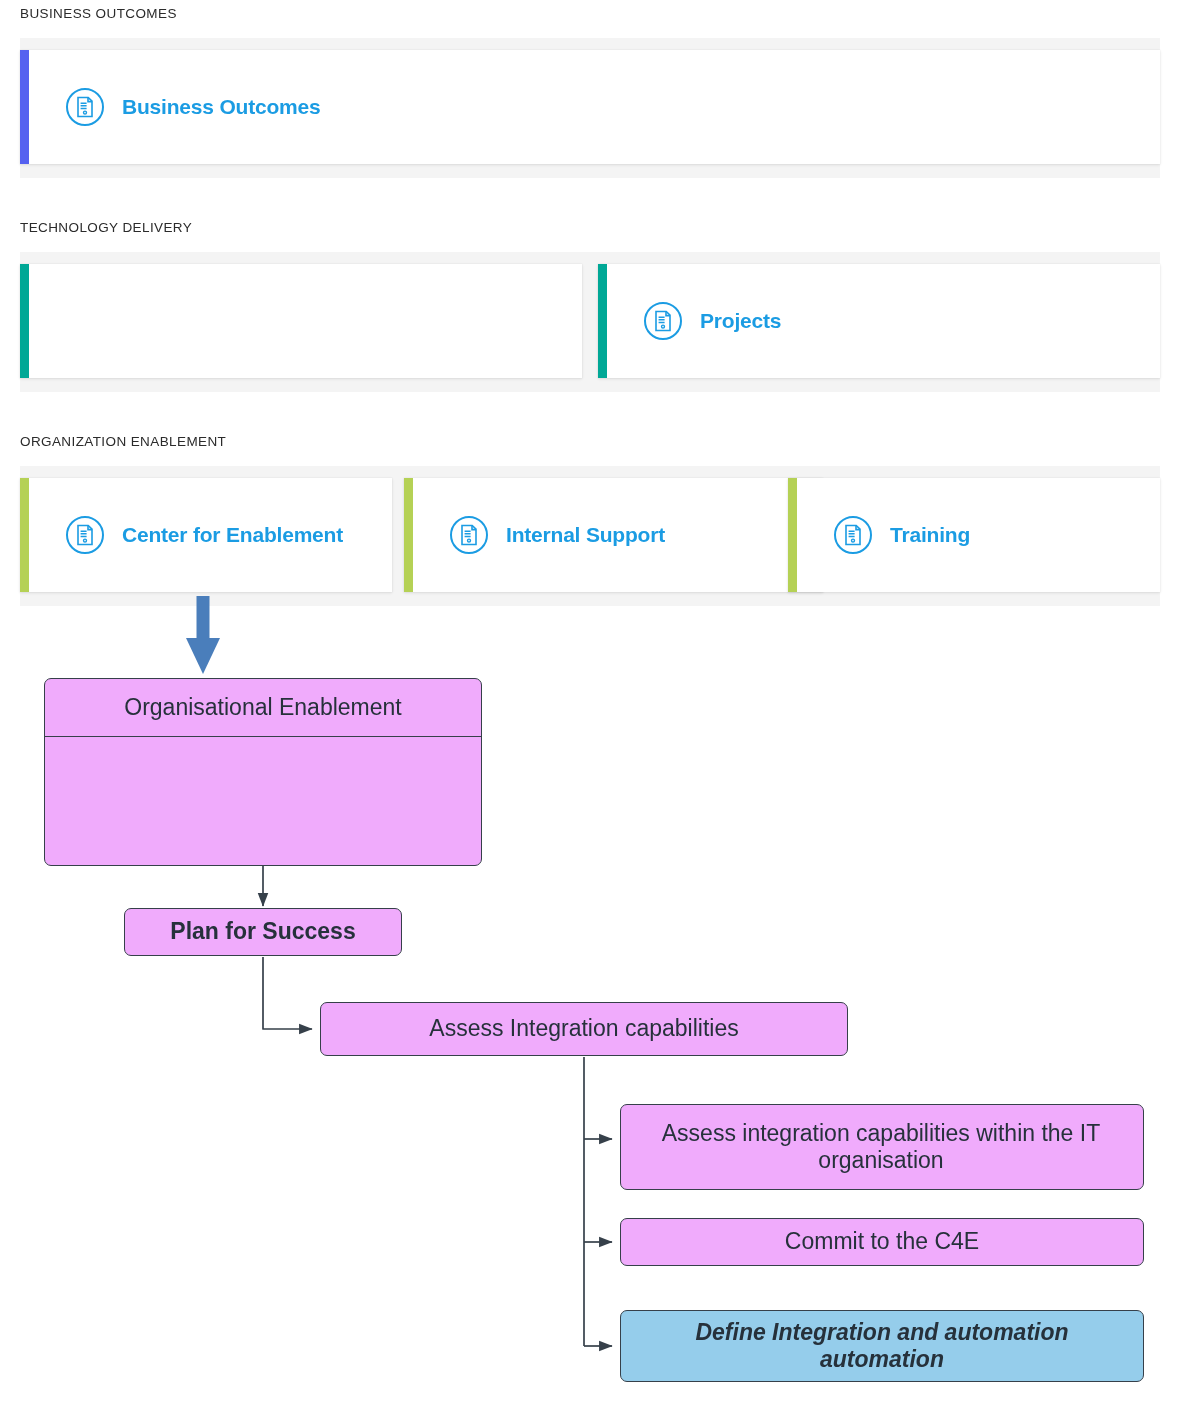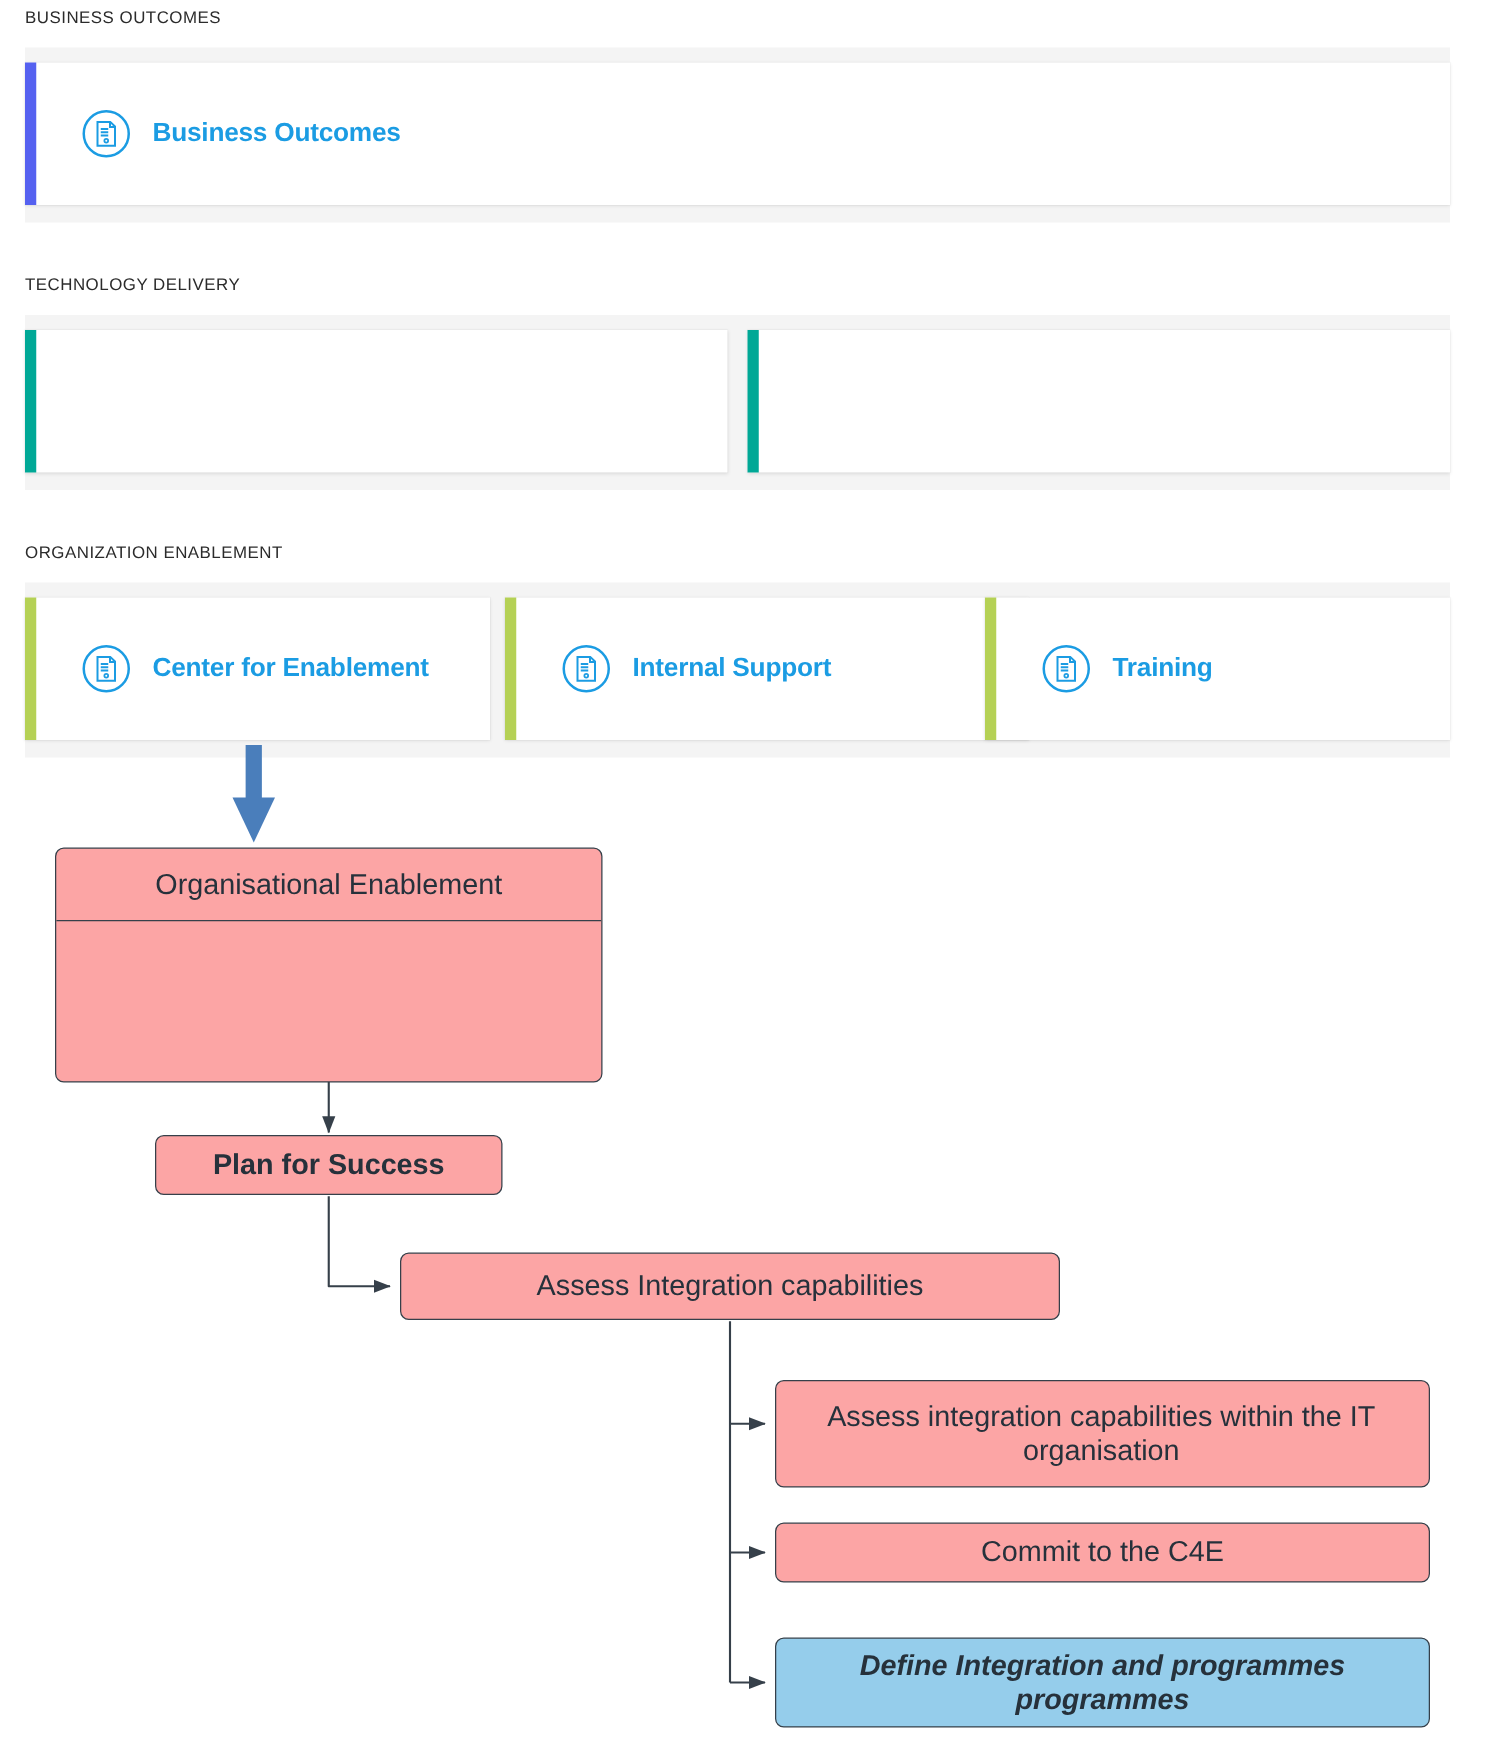--- a/index.html
+++ b/index.html
@@ -82,21 +82,21 @@
     height: 1408px;
     pointer-events: none;
   }
 
   
   .flow-node {
     position: absolute;
     box-sizing: border-box;
     border: 1.4px solid #36404a;
     border-radius: 7px;
-    background: #fca5a5;
+    background: #f0abfc;
     display: flex;
     align-items: center;
     justify-content: center;
     text-align: center;
     color: #26313b;
     font-family: "Liberation Sans", sans-serif;
     font-size: 23px;
     line-height: 1.18;
     padding: 4px 14px;
   }
@@ -153,20 +153,31 @@
 <div class="section-label" style="left:20px; top:220px;">TECHNOLOGY DELIVERY</div>
 
 <div class="card-band" style="left:20px; top:252px; width:1140px; height:140px;"></div>
 
 <div class="card" style="left:20px; top:264px; width:562px; height:114px;">
   <div class="card-accent" style="background:#00a896;"></div>
 </div>
 
 <div class="card" style="left:598px; top:264px; width:562px; height:114px;">
   <div class="card-accent" style="background:#00a896;"></div>
+  <div class="card-inner">
+    <span class="card-icon">
+      <svg width="20" height="22" viewBox="0 0 20 22" fill="none">
+        <path d="M3 1.5h10.2L17 5.2V20.5H3V1.5z" stroke="#1b9ce3" stroke-width="1.6" fill="none"></path>
+        <path d="M13 1.6v4h4" stroke="#1b9ce3" stroke-width="1.6" fill="none"></path>
+        <path d="M5.6 7.2h6M5.6 9.8h6M5.6 12.4h6" stroke="#1b9ce3" stroke-width="1.5"></path>
+        <circle cx="10" cy="16.6" r="1.5" stroke="#1b9ce3" stroke-width="1.4" fill="none"></circle>
+      </svg>
+    </span>
+    <span class="card-title">Projects</span>
+  </div>
 </div>
 
 <div class="section-label" style="left:20px; top:434px;">ORGANIZATION ENABLEMENT</div>
 
 <div class="card-band" style="left:20px; top:466px; width:1140px; height:140px;"></div>
 
 <div class="card" style="left:20px; top:478px; width:372px; height:114px;">
   <div class="card-accent" style="background:#b5d155;"></div>
   <div class="card-inner">
     <span class="card-icon">
@@ -241,13 +252,13 @@
 </div>
 
 <div class="flow-node bold" style="left:124px; top:908px; width:278px; height:48px;">Plan for Success</div>
 
 <div class="flow-node" style="left:320px; top:1002px; width:528px; height:54px;">Assess Integration capabilities</div>
 
 <div class="flow-node" style="left:620px; top:1104px; width:524px; height:86px;padding-left:12px;">Assess integration capabilities within the IT organisation</div>
 
 <div class="flow-node" style="left:620px; top:1218px; width:524px; height:48px;">Commit to the C4E</div>
 
-<div class="flow-node highlight" style="left:620px; top:1310px; width:524px; height:72px;">Define Integration and programmes programmes</div>
+<div class="flow-node highlight" style="left:620px; top:1310px; width:524px; height:72px;">Define Integration and automation automation</div>
 
 </body></html>

